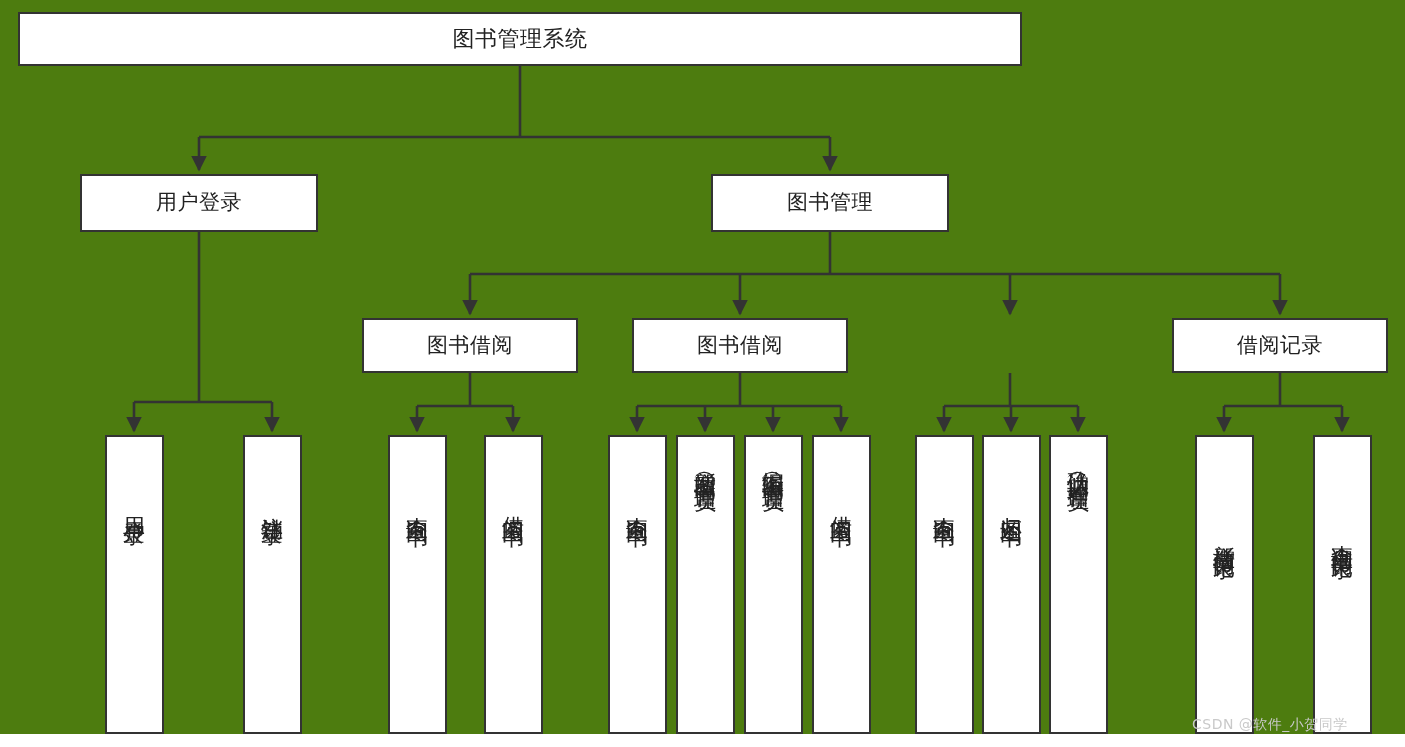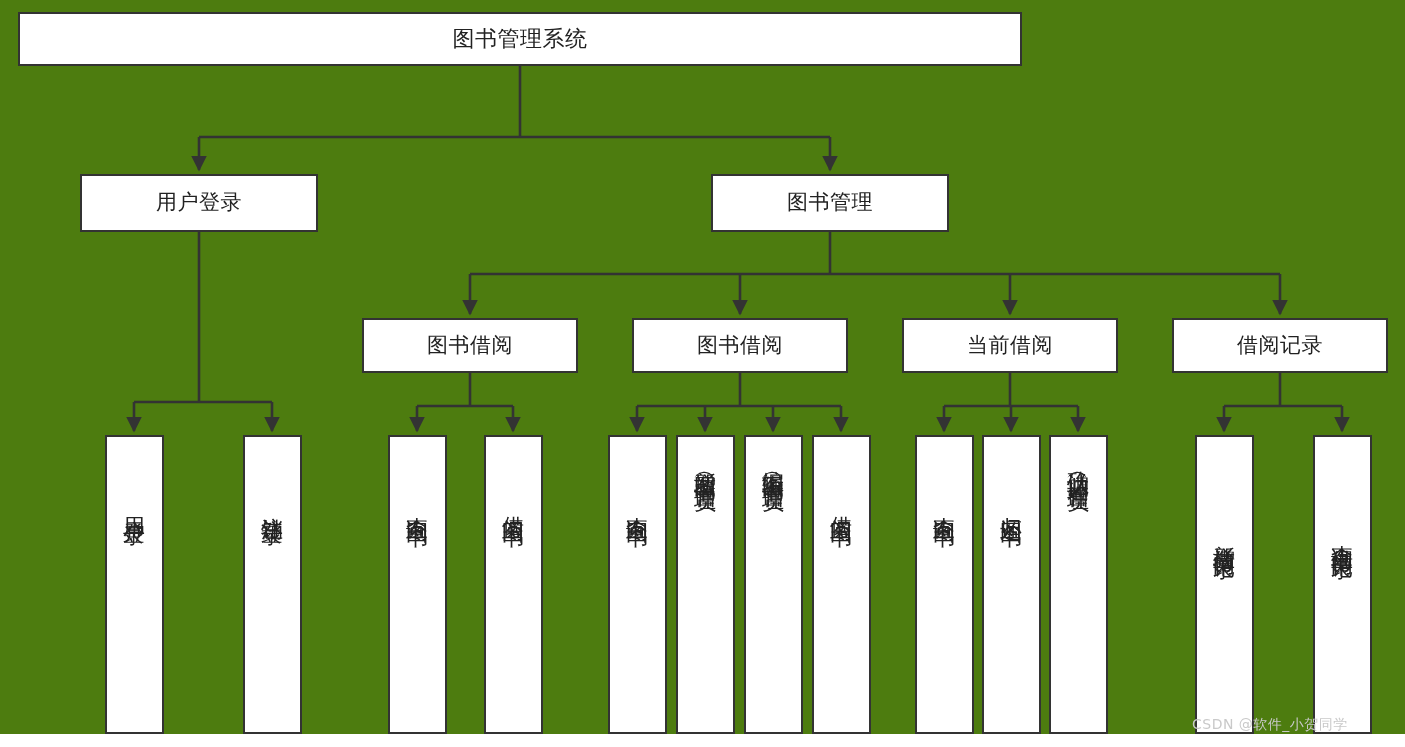--- a/index.html
+++ b/index.html
@@ -146,23 +146,20 @@
   <div class="node h-node" style="left:711px; top:174px; width:238px; height:58px;">
     <span class="lbl">图书管理</span>
   </div>
 
   <div class="node h-node" style="left:362px; top:318px; width:216px; height:55px;">
     <span class="lbl">图书借阅</span>
   </div>
   <div class="node h-node" style="left:632px; top:318px; width:216px; height:55px;">
     <span class="lbl">图书借阅</span>
   </div>
-  <div class="node h-node" style="left:902px; top:318px; width:216px; height:55px;">
-    <span class="lbl">当前借阅</span>
-  </div>
   <div class="node h-node" style="left:1172px; top:318px; width:216px; height:55px;align-items:center;">
     <span class="lbl">借阅记录</span>
   </div>
 
   <div class="node v-node mid" style="left:105px; top:435px; width:59px; height:299px;">
     <span class="lbl">用户登录</span>
   </div>
   <div class="node v-node mid" style="left:243px; top:435px; width:59px; height:299px;">
     <span class="lbl">注销登录</span>
   </div>

